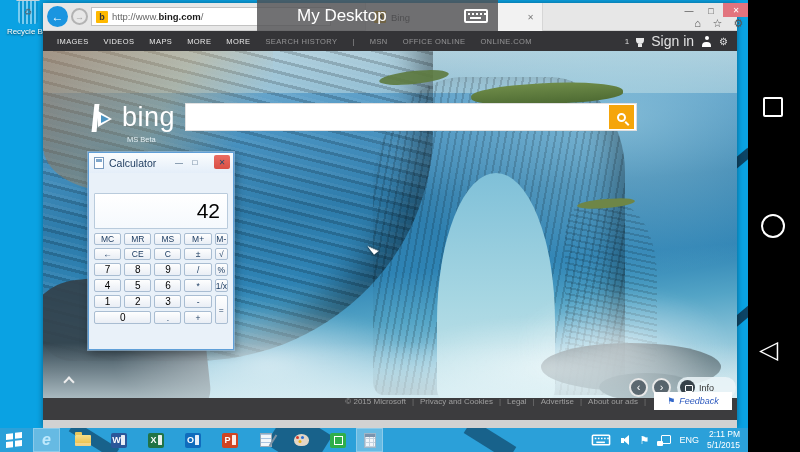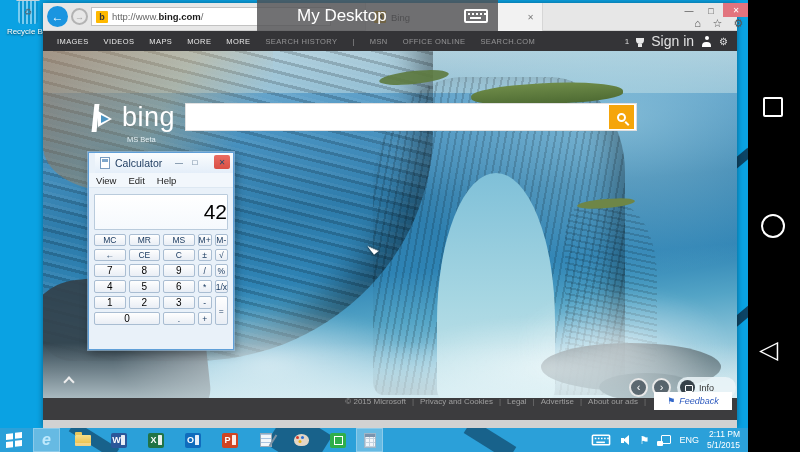--- a/index.html
+++ b/index.html
@@ -111,31 +111,31 @@
   #pfooter { position:relative; width:100%; height:22px; background:#3c3c3e; display:flex; align-items:center; padding:0 5px 16px 0; }
   #pfooter .ftxt { margin-left:auto; display:flex; align-items:center; gap:6px; font-size:8px; color:#9f9f9f; white-space:nowrap; }
   #pfooter .fdiv { color:#777; }
   #feedback { margin-left:8px; width:78px; height:18px; background:#fff; display:flex; align-items:center; justify-content:center; gap:4px; }
   #feedback .flag { color:#3468c9; font-size:9px; }
   #feedback .lbl { color:#2f5bbf; font-size:9px;font-style:italic; }
   #winbottom { width:100%; height:8px; background:#d2d2d2; }
 
   
   #calc { position:absolute; left:88px; top:152px; width:146px; height:198px; background:#e9f1f9; border:1px solid #5f9fd8; box-shadow:0 0 0 1px rgba(160,200,235,.6), 2px 3px 9px rgba(0,0,0,.35); z-index:30; }
-  #calc-title { position:relative; height:20px; background:linear-gradient(#fbfdfe,#e4eef9); display:flex; align-items:center; padding-left:5px; gap:5px;margin-left:6px; }
+  #calc-title { position:relative; height:20px; background:linear-gradient(#fbfdfe,#e4eef9); display:flex; align-items:center; padding-left:5px; gap:5px; }
   .calcico { width:10px; height:12px; background:#fff; border:1px solid #7a9cc0; position:relative; }
   .calcico:before { content:''; position:absolute; left:1px; top:1px; right:1px; height:3px; background:#7fa7cc; }
   #calc-title .t { font-size:10.5px; color:#1c3a5e; }
   #calc-title .cbtn { position:absolute; top:2px; width:16px; height:14px; display:flex; align-items:center; justify-content:center; font-size:8px; color:#2a4a6a; }
   #calc-min { right:46px; } #calc-max { right:30px; }
   #calc-close { right:3px; width:25px; background:linear-gradient(#ea6b62,#d94f45); color:#fff; border-radius:2px; font-size:8px; }
   #calc-menu { height:15px; background:#f2f7fc; display:flex; align-items:center; gap:12px; padding-left:7px; border-bottom:1px solid #dde8f2; }
   #calc-menu .m { font-size:9.5px; color:#222; }
-  #calc-display { margin:6px 5px 4px 5px; height:36px; background:linear-gradient(#fff,#f5f9fd); border:1px solid #b9cbdc; border-radius:1px; display:flex; align-items:center; justify-content:flex-end; font-size:21px; color:#000; }
-  #calc-keys { display:grid; grid-template-columns:repeat(3,1fr); grid-auto-rows:1fr; gap:3px; margin:0 5px 5px 5px; height:80px; }
+  #calc-display { margin:20px 5px 4px 5px; height:36px; background:linear-gradient(#fff,#f5f9fd); border:1px solid #b9cbdc; border-radius:1px; display:flex; align-items:center; justify-content:flex-end; padding-right:7px; font-size:21px; color:#000; }
+  #calc-keys { display:grid; grid-template-columns:repeat(4,1fr); grid-auto-rows:1fr; gap:3px; margin:0 5px 5px 5px; height:80px; }
   .ck { border:1px solid #a9bdd2; border-radius:2px; background:linear-gradient(#fefefe,#e9eef5); color:#15365c; font-size:8.5px; display:flex; align-items:center; justify-content:center; }
   .ck.num { font-size:10px; color:#000; }
   .ck.eq { grid-area:5 / 5 / 7 / 6; }
   .ck.zero { grid-area:6 / 1 / 7 / 3; }
 
   
   #taskbar { position:absolute; left:0; top:428px; width:748px; height:24px; background:#2ba0d9; overflow:hidden; z-index:15; }
   #taskbar .tstripe { position:absolute; top:-14px; height:52px; background:rgba(10,48,74,.55); transform:rotate(-58deg); }
   #tstripe1 { left:88px; width:12px; } #tstripe2 { left:278px; width:42px; } #tstripe3 { left:482px; width:16px; }
   #startbtn { position:absolute; left:6px; top:5px; width:16px; height:14px; display:grid; grid-template:1fr 1fr / 1fr 1fr; gap:1.5px; transform:skewY(-8deg); }
@@ -231,21 +231,21 @@
       <div id="bnav">
         <span class="item">IMAGES</span>
         <span class="item">VIDEOS</span>
         <span class="item">MAPS</span>
         <span class="item">MORE</span>
         <span class="item">MORE</span>
         <span class="item dim">SEARCH HISTORY</span>
         <span class="item dim">|</span>
         <span class="item dim">MSN</span>
         <span class="item dim">OFFICE ONLINE</span>
-        <span class="item dim">SEARCH.COM</span>
+        <span class="item dim">ONLINE.COM</span>
         <div id="bnav-right">
           <span class="cnt">1</span>
           <span class="trophy"></span>
           <span class="signin">Sign in</span>
           <span class="person"></span>
           <span class="gear">⚙</span>
         </div>
       </div>
 
       <div id="hero">
@@ -315,25 +315,20 @@
       <div id="winbottom"></div>
     </div>
 
     <div id="calc">
       <div id="calc-title">
         <span class="calcico"></span>
         <span class="t">Calculator</span>
         <span class="cbtn" id="calc-min">—</span>
         <span class="cbtn" id="calc-max">□</span>
         <span class="cbtn" id="calc-close">✕</span>
-      </div>
-      <div id="calc-menu">
-        <span class="m">View</span>
-        <span class="m">Edit</span>
-        <span class="m">Help</span>
       </div>
       <div id="calc-display">42</div>
       <div id="calc-keys">
         <div class="ck">MC</div>
         <div class="ck">MR</div>
         <div class="ck">MS</div>
         <div class="ck">M+</div>
         <div class="ck">M-</div>
         <div class="ck">←</div>
         <div class="ck">CE</div>

